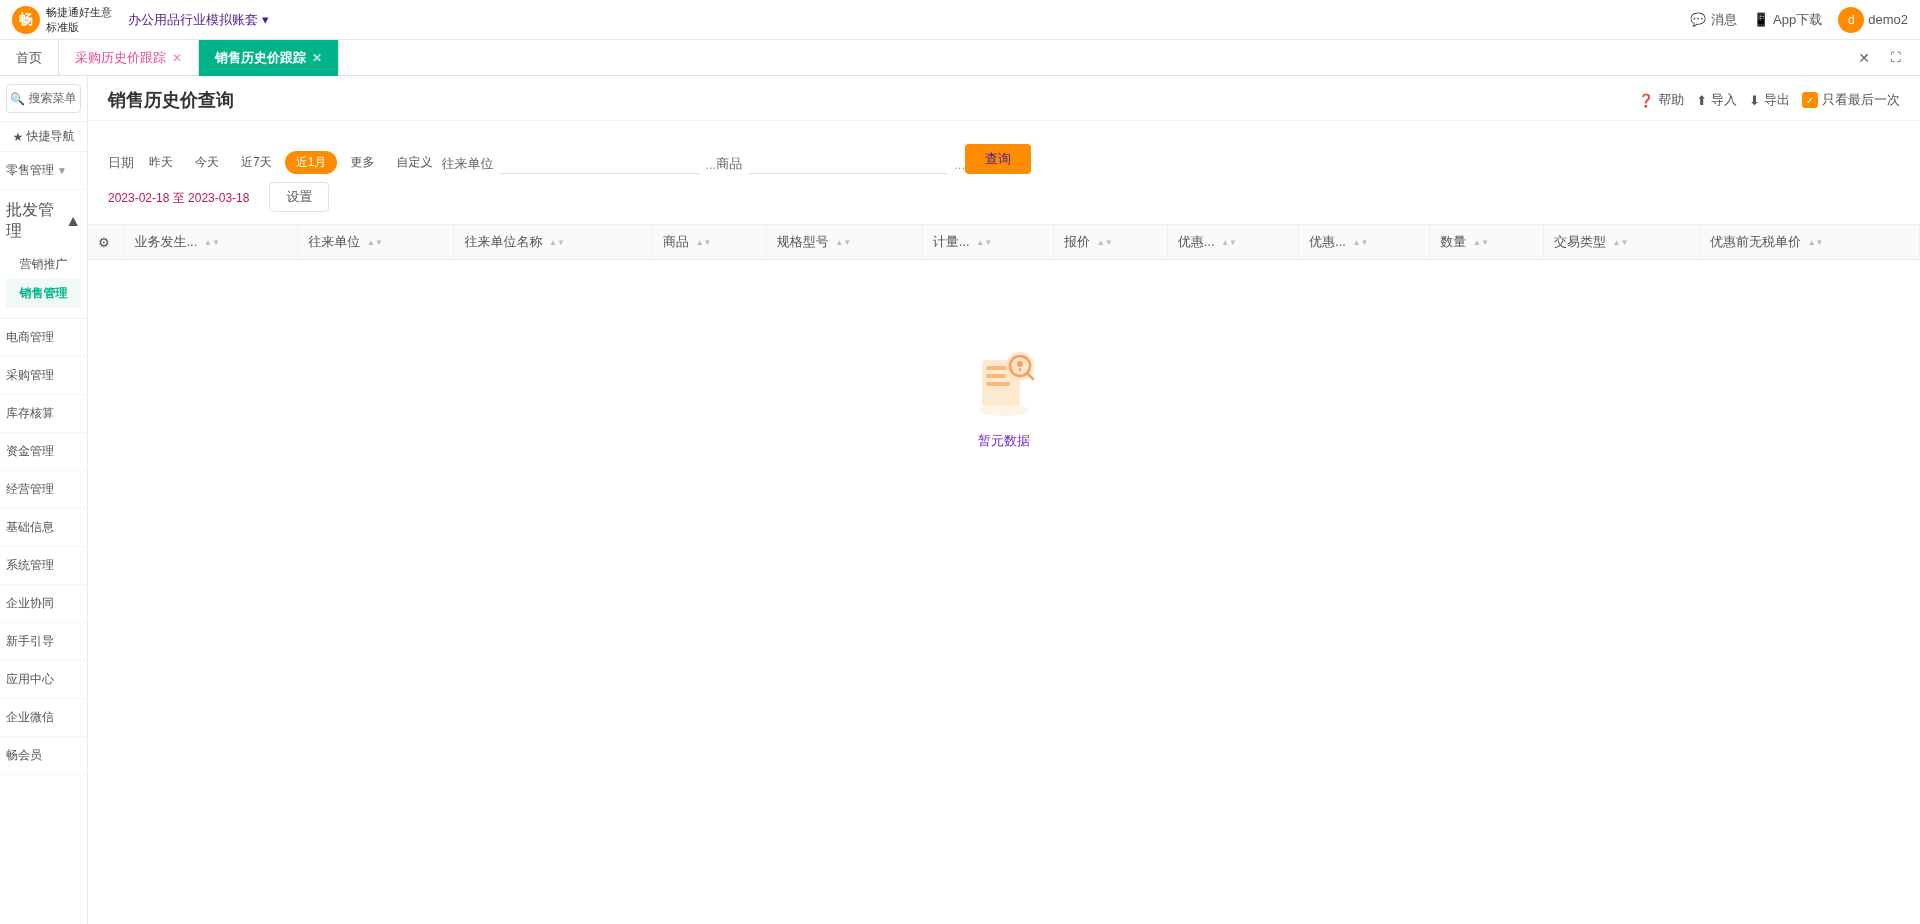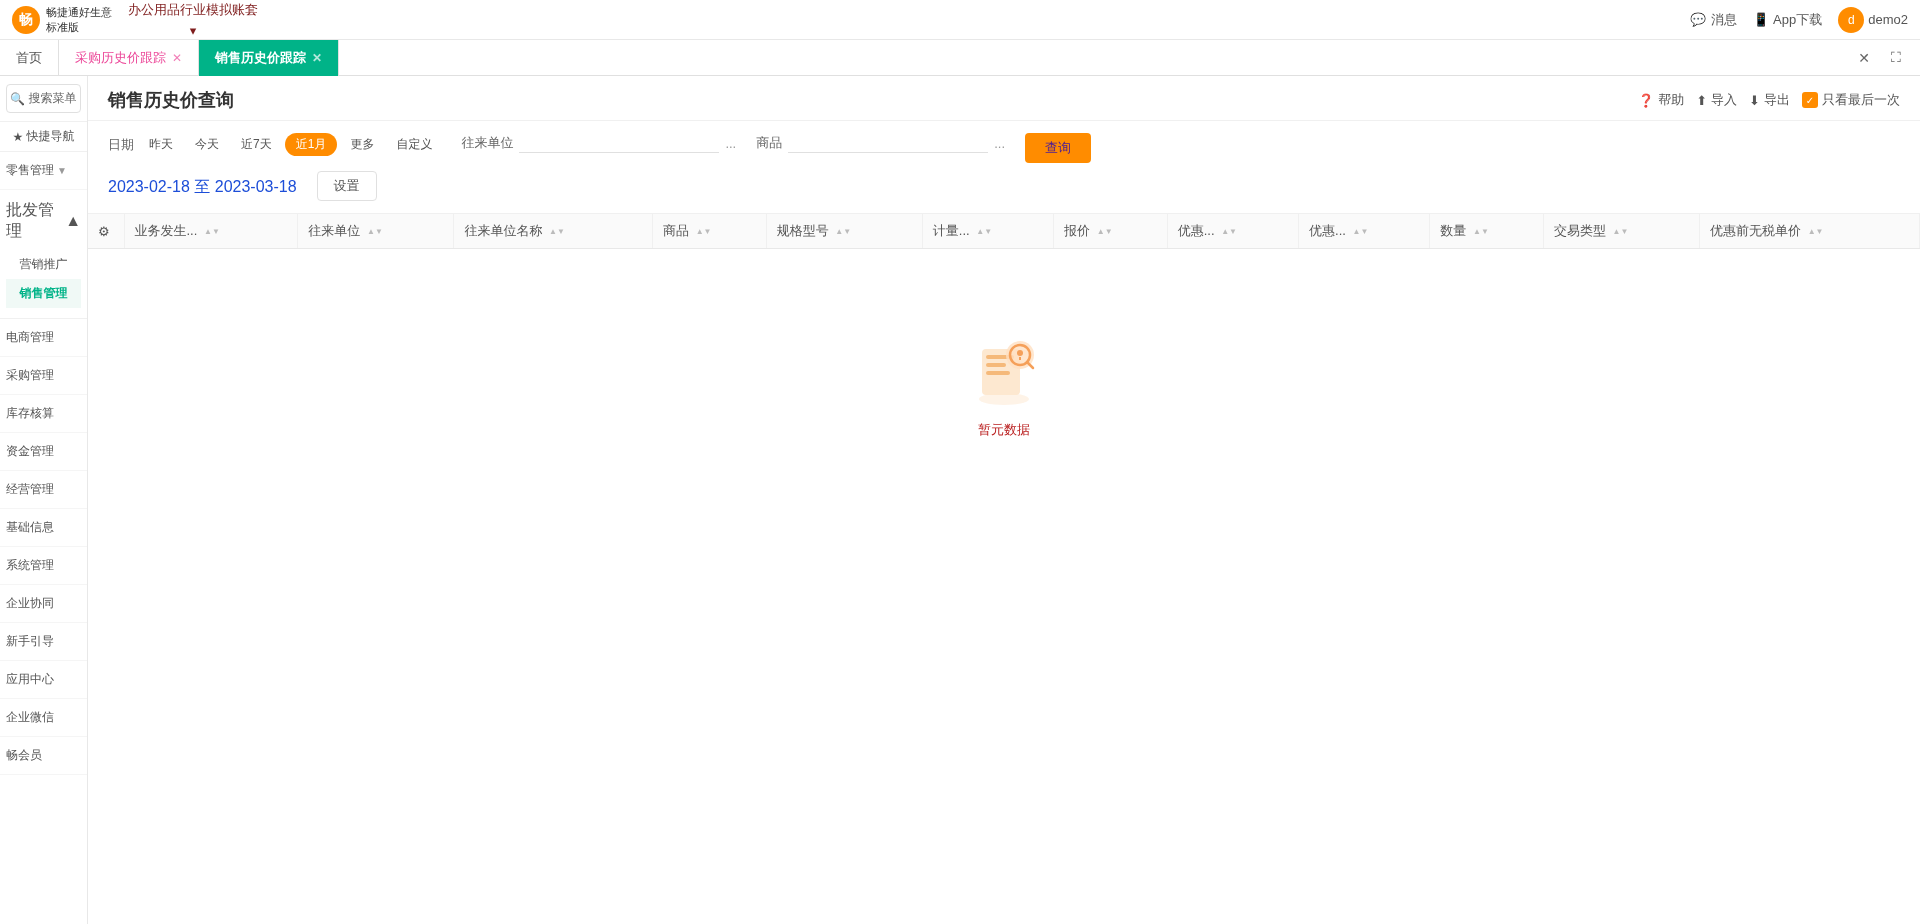--- a/index.html
+++ b/index.html
@@ -4,21 +4,21 @@
   <style>
     * { margin: 0; padding: 0; box-sizing: border-box; }
     body { font-family: 'Microsoft YaHei', Arial, sans-serif; font-size: 13px; background: #f5f5f5; display: flex; flex-direction: column; height: 924px; overflow: hidden; }
 
     
     .topbar { height: 40px; background: #fff; display: flex; align-items: center; padding: 0 12px; border-bottom: 1px solid #e8e8e8; justify-content: space-between; }
     .topbar-left { display: flex; align-items: center; gap: 8px; }
     .logo-area { display: flex; align-items: center; gap: 6px; }
     .logo-icon { width: 28px; height: 28px; background: #ff8c00; border-radius: 50%; display: flex; align-items: center; justify-content: center; color: white; font-size: 14px; font-weight: bold; }
     .logo-text { font-size: 11px; color: #333; line-height: 1.3; }
-    .app-selector { display: flex; align-items: center; gap: 4px; color: #7f1d1d; font-size: 13px; cursor: pointer; padding: 0 8px; flex-direction: column; }
+    .app-selector { display: flex; align-items: center; gap: 4px; color: #4c1d95; font-size: 13px; cursor: pointer; padding: 0 8px; }
     .topbar-right { display: flex; align-items: center; gap: 16px; color: #555; font-size: 13px; }
     .topbar-right-item { display: flex; align-items: center; gap: 4px; cursor: pointer; }
     .avatar { width: 26px; height: 26px; border-radius: 50%; background: #ff8c00; display: flex; align-items: center; justify-content: center; color: white; font-size: 12px; }
 
     
     .tabbar { height: 36px; background: #fff; display: flex; align-items: center; border-bottom: 1px solid #e0e0e0; padding: 0 0; }
     .tab { height: 36px; display: flex; align-items: center; padding: 0 16px; font-size: 13px; cursor: pointer; border-right: 1px solid #e0e0e0; gap: 6px; color: #ec4899; position: relative; }
     .tab.active { background: #00b388; color: #fff; font-weight: bold; }
     .tab.home { color: #555; }
     .tab-close { font-size: 12px; color: inherit; opacity: 0.7; cursor: pointer; }
@@ -45,44 +45,44 @@
     .content { flex: 1; overflow: auto; display: flex; flex-direction: column; }
     .page-header { padding: 12px 20px 8px; background: #fff; border-bottom: 1px solid #f0f0f0; display: flex; align-items: center; justify-content: space-between; }
     .page-title { font-size: 18px; font-weight: bold; color: #333; }
     .page-actions { display: flex; align-items: center; gap: 12px; font-size: 13px; color: #555; }
     .page-action-item { display: flex; align-items: center; gap: 4px; cursor: pointer; }
     .only-last { display: flex; align-items: center; gap: 4px; }
     .checkbox-checked { width: 16px; height: 16px; background: #ff8c00; border-radius: 3px; display: flex; align-items: center; justify-content: center; color: white; font-size: 10px; }
 
     
     .filter-bar { padding: 12px 20px; background: #fff; border-bottom: 1px solid #f0f0f0; }
-    .filter-row { display: flex; align-items: flex-start; gap: 20px; flex-wrap: wrap; }
+    .filter-row { display: flex; align-items: flex-end; flex-wrap: wrap; margin-top: 11px; }
     .filter-item { display: flex; align-items: center; gap: 6px; font-size: 13px; color: #555; }
     .filter-label { color: #666; white-space: nowrap; }
     .date-options { display: flex; gap: 4px; align-items: center; }
     .date-btn { padding: 2px 8px; border: 1px solid transparent; border-radius: 3px; cursor: pointer; font-size: 12px; color: #555; background: none; }
     .date-btn.active { background: #ff8c00; color: white; border-radius: 12px; padding: 2px 10px; }
-    .date-range { font-size: 16px; color: #1d4ed8; margin-top: 3px; }
+    .date-range { font-size: 12px; color: #be185d; margin-top: 3px; }
     .filter-input { border: none; border-bottom: 1px solid #e0e0e0; padding: 2px 6px; font-size: 13px; color: #333; outline: none; min-width: 200px; background: transparent; }
     .filter-dots { color: #999; cursor: pointer; }
     .search-btn { background: #ff8c00; color: #4c1d95; border: none; padding: 6px 20px; border-radius: 4px; cursor: pointer; font-size: 13px; }
     .settings-btn { background: none; border: 1px solid #e0e0e0; color: #555; padding: 5px 16px; border-radius: 4px; cursor: pointer; font-size: 13px; }
 
     
     .table-container { flex: 1; overflow: auto; background: #fff; }
     .data-table { width: 100%; border-collapse: collapse; font-size: 13px; }
     .data-table th { background: #fafafa; border-bottom: 1px solid #e8e8e8; border-right: 1px solid #f0f0f0; padding: 8px 10px; color: #555; font-weight: normal; white-space: nowrap; text-align: left; position: sticky; top: 0; }
     .data-table th .sort-arrows { display: inline-flex; flex-direction: column; margin-left: 3px; font-size: 8px; color: #bbb; vertical-align: middle; }
     .th-gear { width: 36px; text-align: center; }
 
     
     .empty-state { display: flex; flex-direction: column; align-items: center; justify-content: center; padding: 80px 0; flex: 1; }
     .empty-icon { width: 80px; height: 80px; position: relative; }
     .empty-icon svg { width: 80px; height: 80px; }
-    .empty-text { color: #b91c1c; font-size: 13px; margin-top: 12px; }
+    .empty-text { color: #6d28d9; font-size: 13px; margin-top: 12px; }
 
     
     .filter-row2 { display: flex; align-items: center; gap: 20px; margin-top: 8px; }
   </style>
 </head>
 <body>
 
 <div class="topbar">
   <div class="topbar-left">
     <div class="logo-area">

